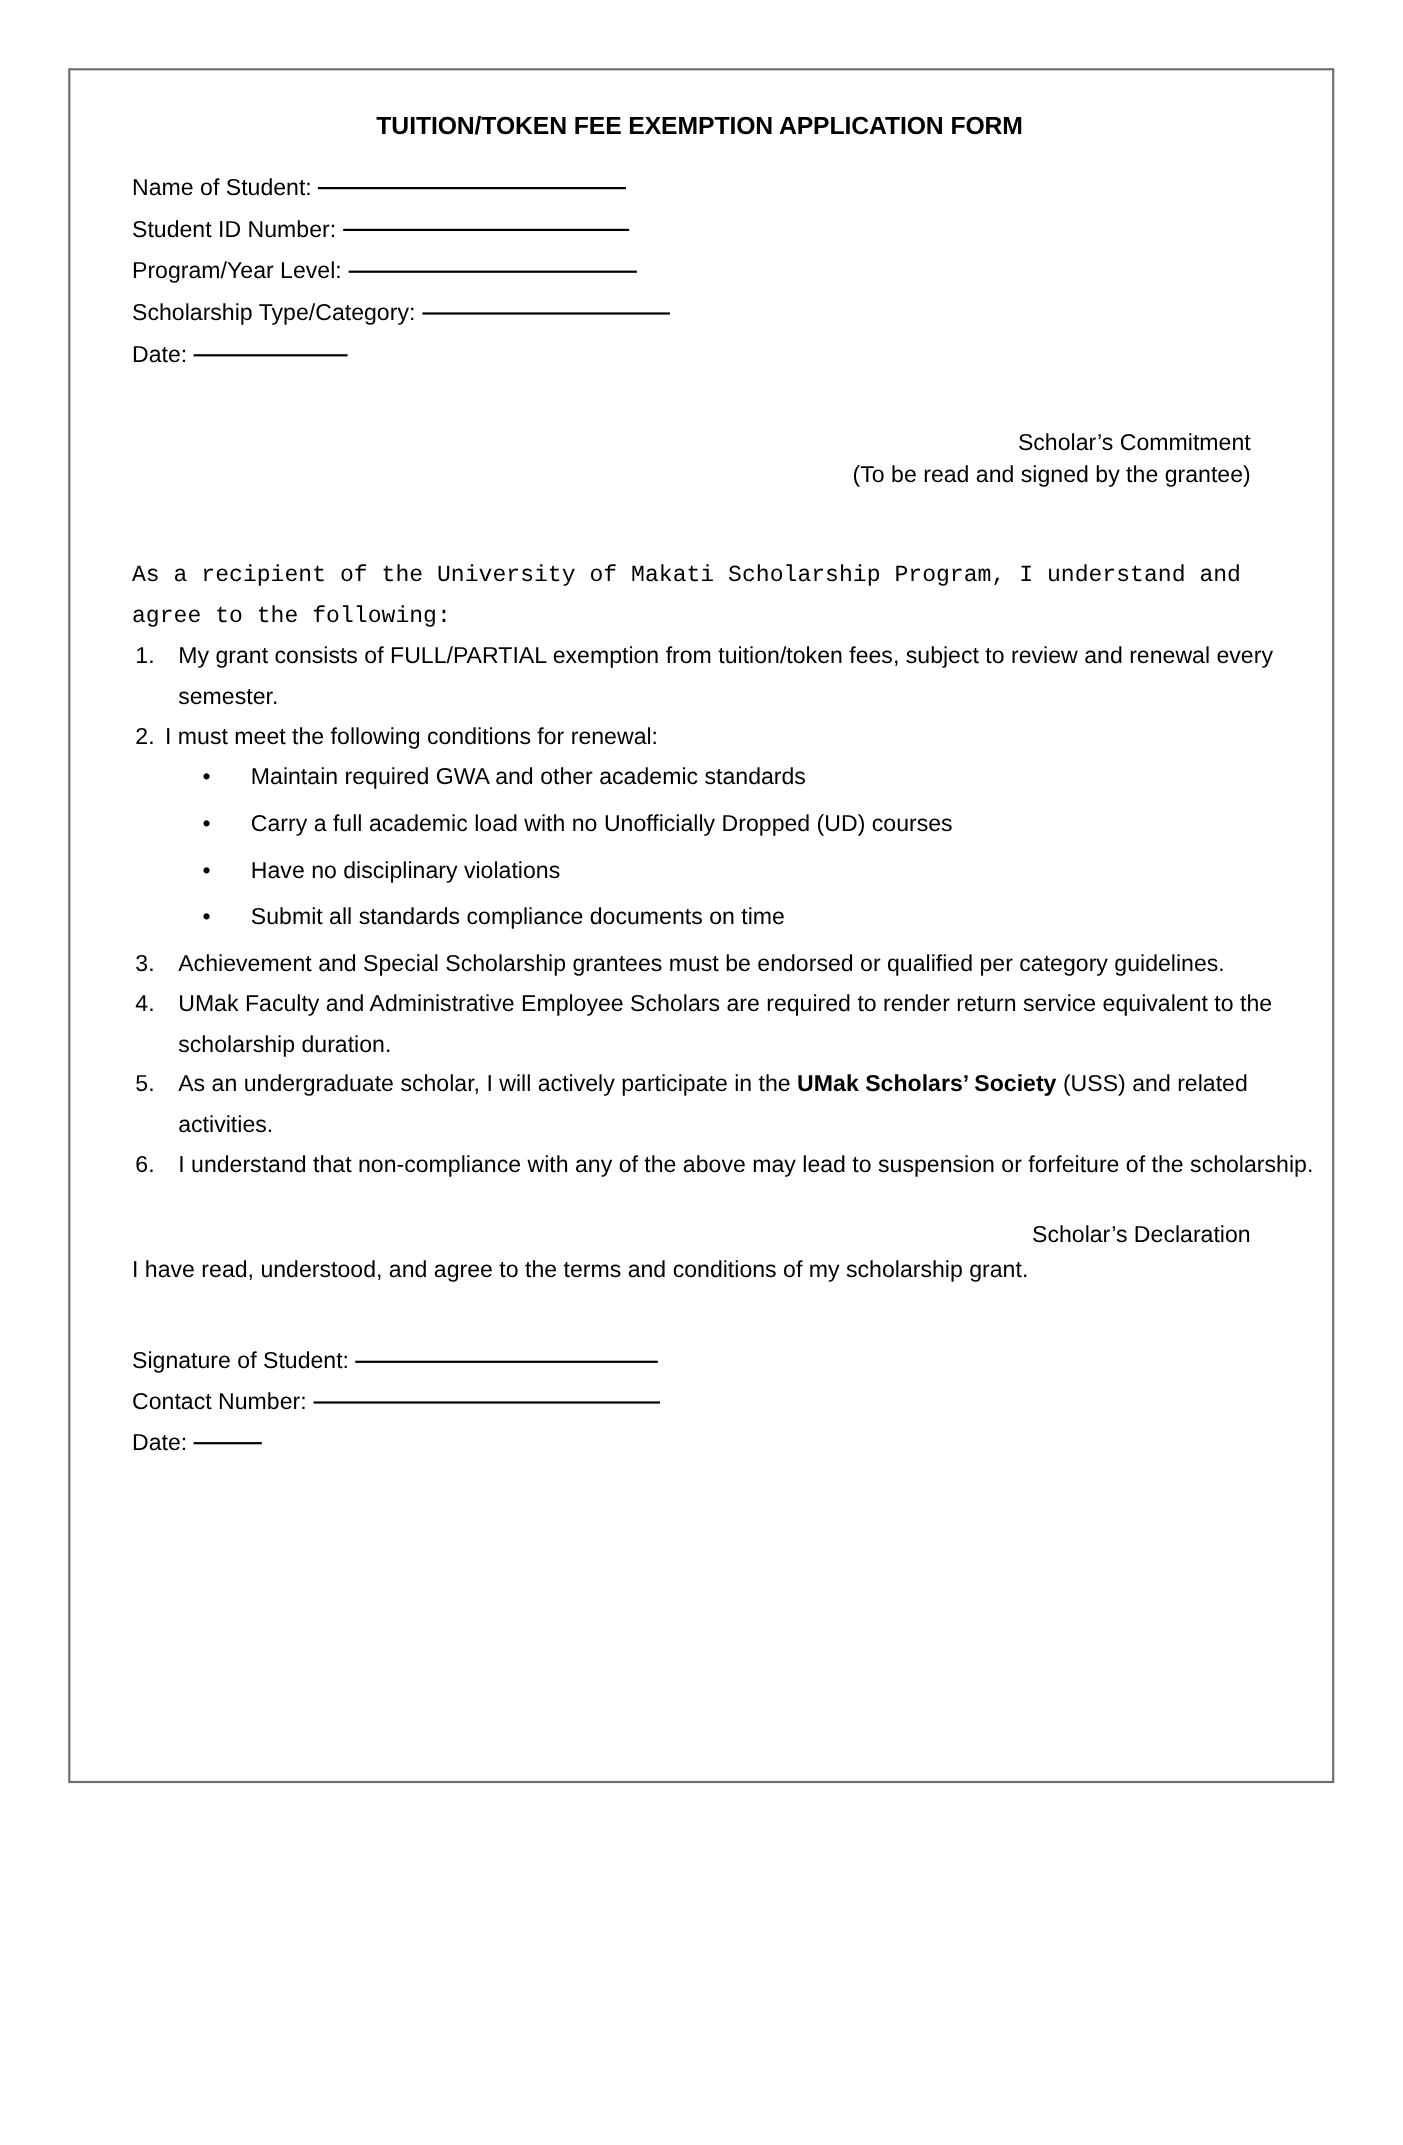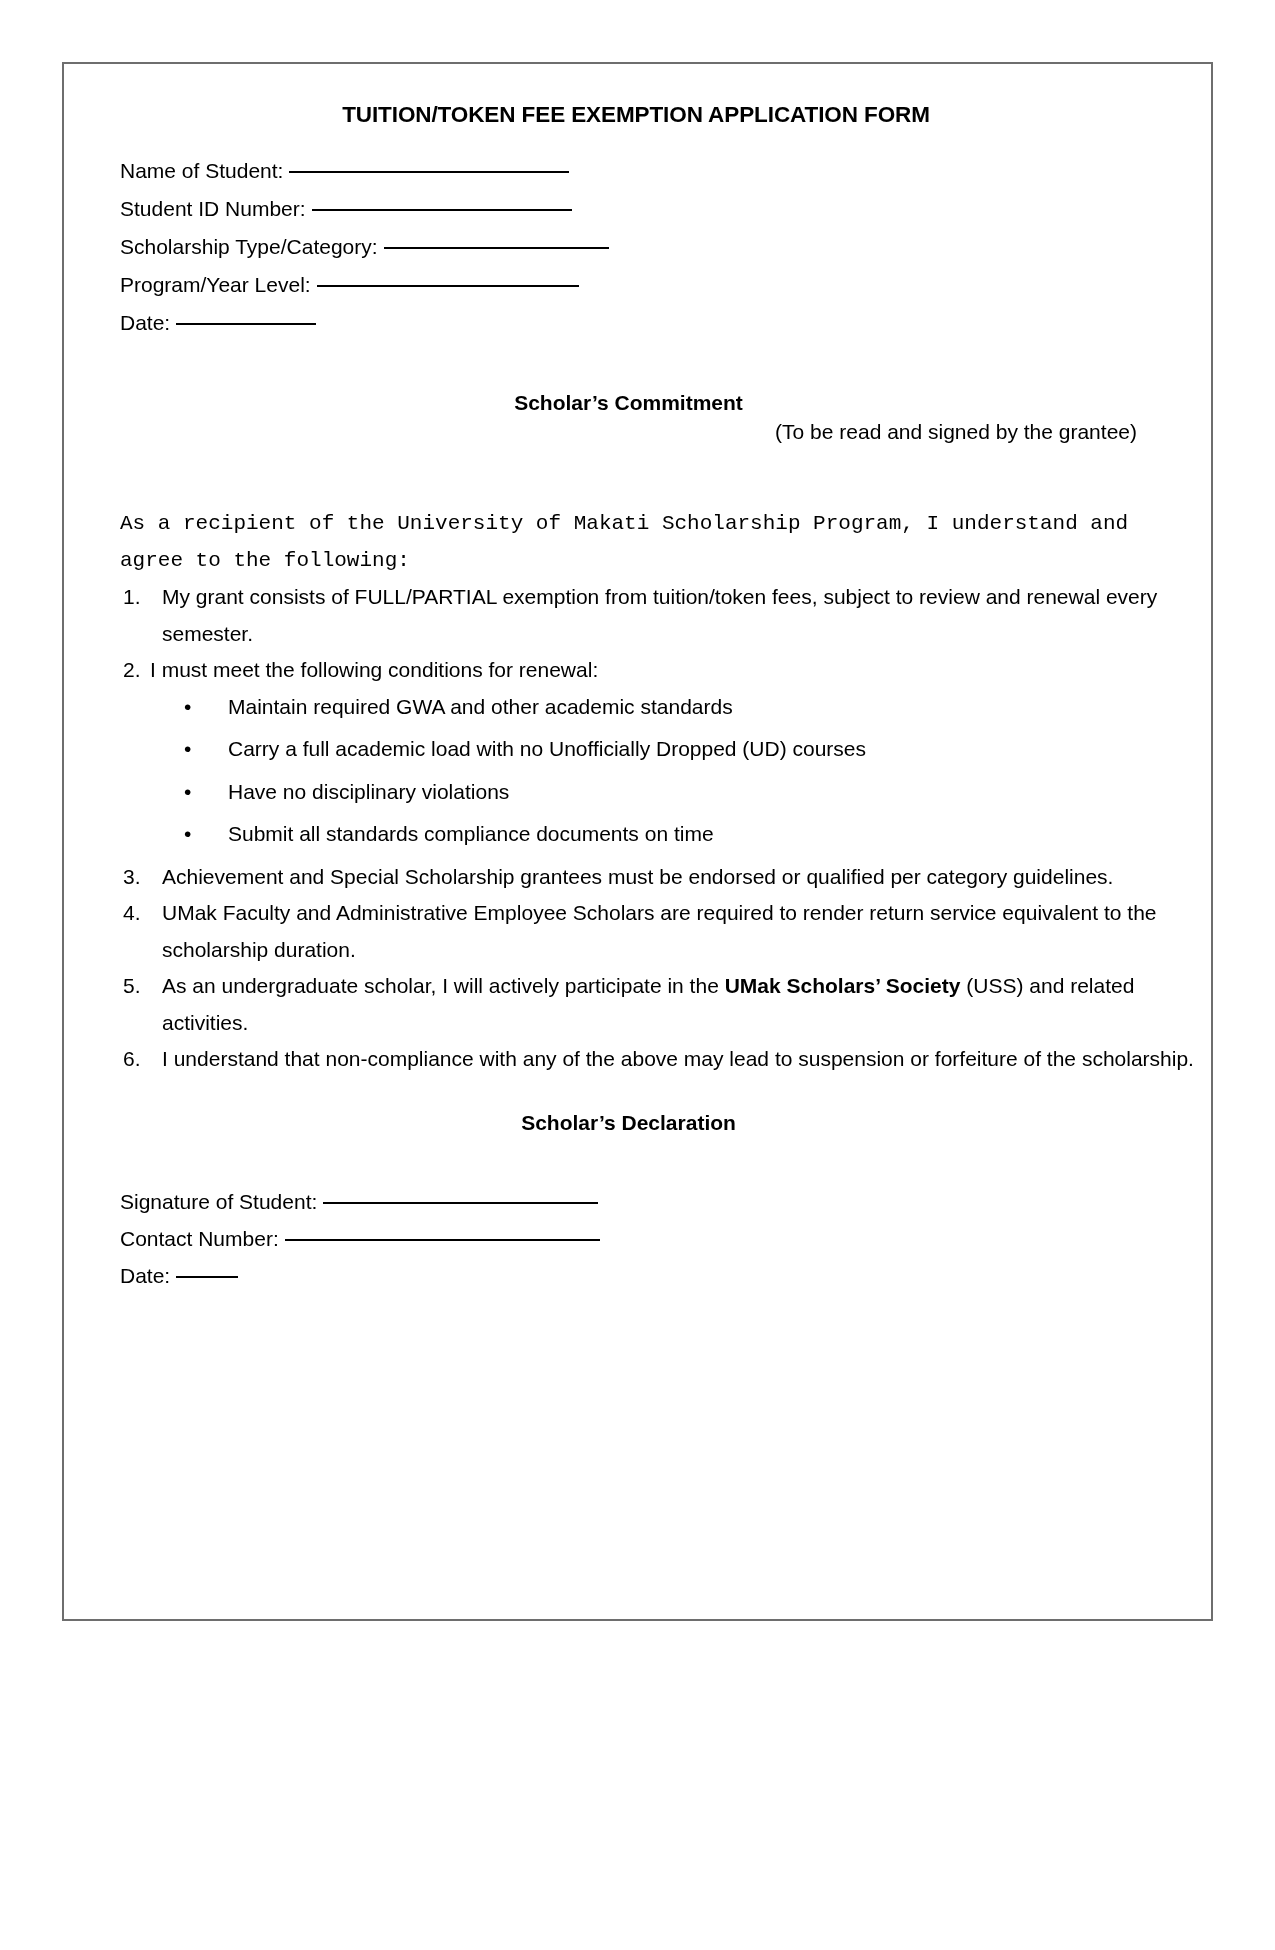--- a/index.html
+++ b/index.html
@@ -56,22 +56,22 @@
   .blank-rule {
     display: inline-block;
     border-bottom: 2.2px solid #000;
     height: 0;
     vertical-align: 5px;
     margin-left: 6px;
   }
 
   
   .section-head {
-    text-align: center;
-    font-weight: bold;
+    text-align: right;
+    font-weight: normal;
     font-size: 21px;
     line-height: 29px;
     padding-right: 60px;
   }
   .section-sub {
     text-align: right;
     font-size: 21px;
     line-height: 29px;
     padding-right: 60px;
   }
@@ -156,25 +156,25 @@
 
       <div class="field-row">
         <span class="field-label">Name of Student:</span><span class="blank-rule" style="width:280px"></span>
       </div>
 
       <div class="field-row">
         <span class="field-label">Student ID Number:</span><span class="blank-rule" style="width:260px"></span>
       </div>
 
       <div class="field-row">
+        <span class="field-label">Program/Year Level:</span><span class="blank-rule" style="width:262px"></span>
+      </div>
+
+      <div class="field-row">
         <span class="field-label">Scholarship Type/Category:</span><span class="blank-rule" style="width:225px"></span>
-      </div>
-
-      <div class="field-row">
-        <span class="field-label">Program/Year Level:</span><span class="blank-rule" style="width:262px"></span>
       </div>
 
       <div class="field-row">
         <span class="field-label">Date:</span><span class="blank-rule" style="width:140px"></span>
       </div>
 
     </div>
 
     <div class="gap-l"></div>
 
@@ -230,20 +230,21 @@
       <li>
         <span class="marker">6.</span>
         <span>I understand that non-compliance with any of the above may lead to suspension or forfeiture of the scholarship.</span>
       </li>
     </ol>
 
     <div class="gap-m"></div>
 
     <div class="section-head">Scholar’s Declaration</div>
 
+    <p class="decl-para">I have read, understood, and agree to the terms and conditions of my scholarship grant.</p>
 
     <div class="gap-l"></div>
 
     <div class="field-list">
 
       <div class="sig-row">
         <span class="field-label">Signature of Student:</span><span class="blank-rule" style="width:275px"></span>
       </div>
 
       <div class="sig-row">

